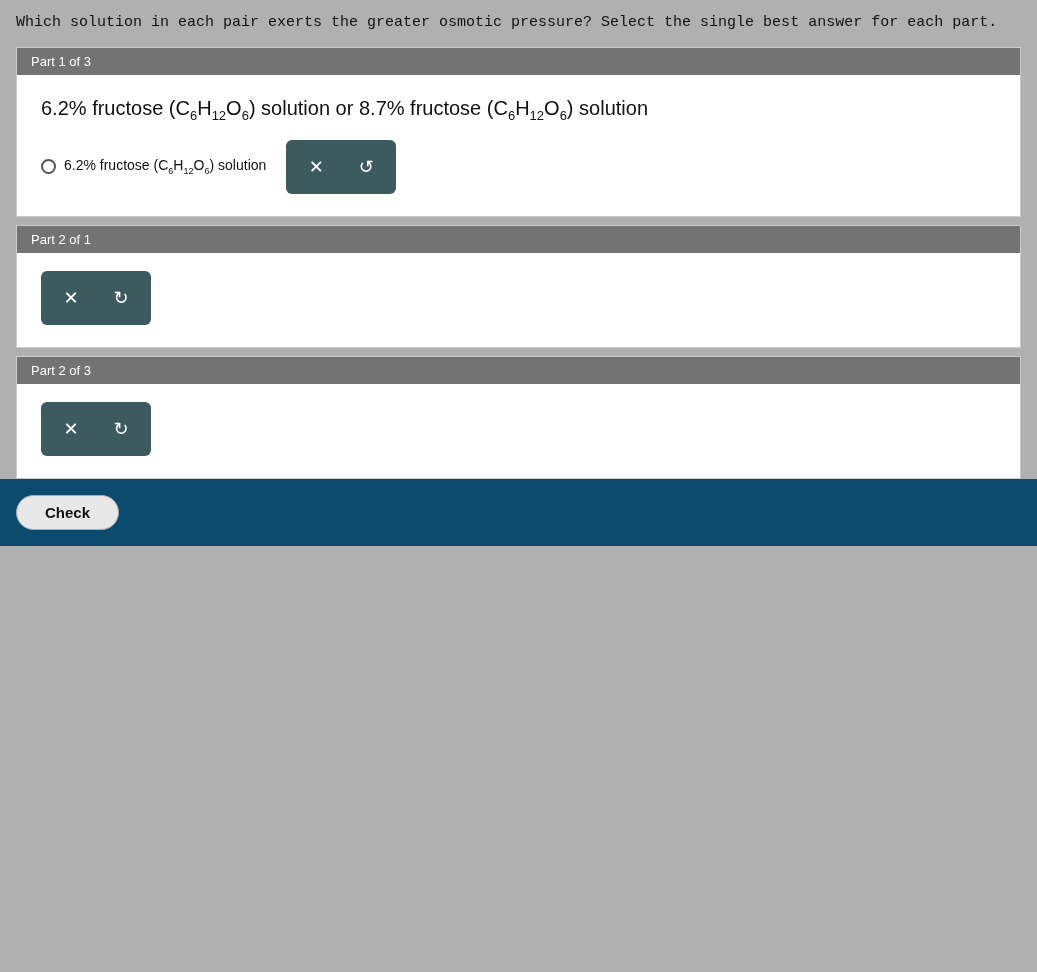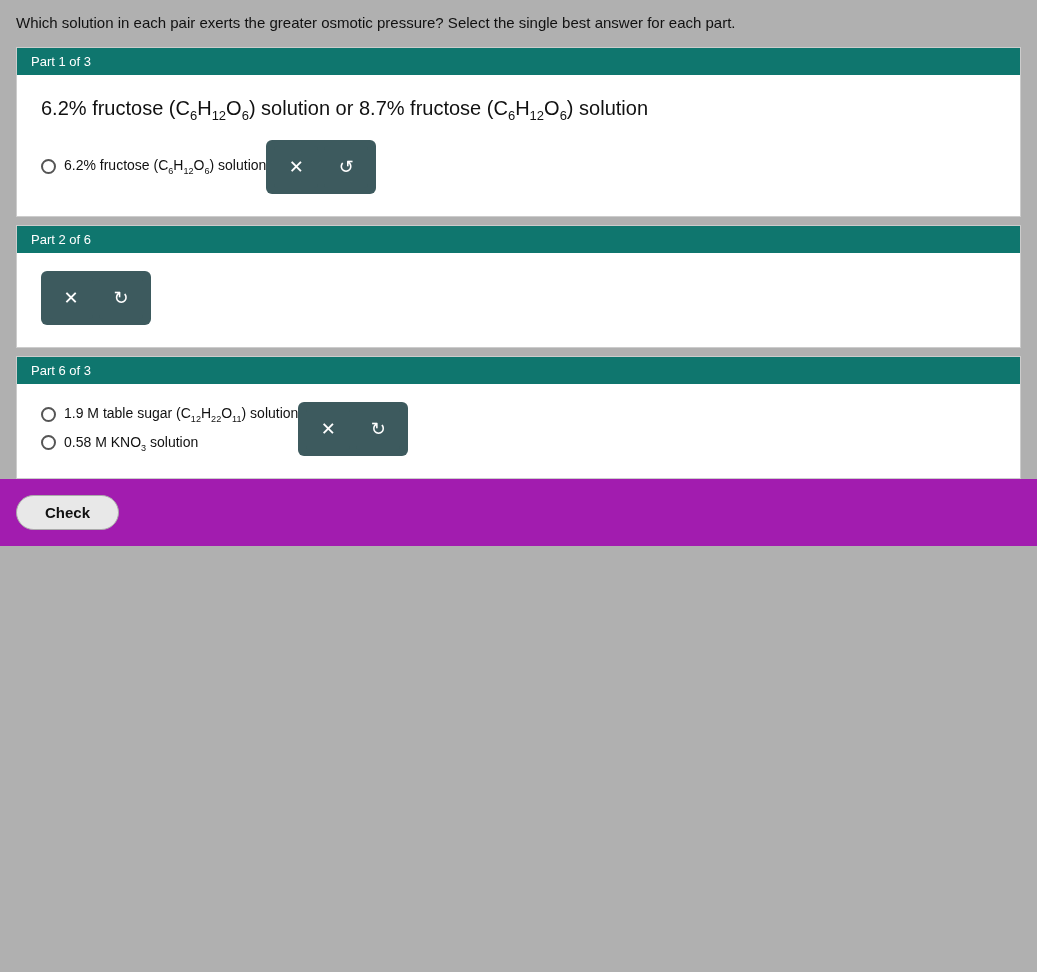--- a/index.html
+++ b/index.html
@@ -18,31 +18,31 @@
       width: 100%;
       background: #b0b0b0;
       padding: 12px 16px 0 16px;
     }
 
     .question-text {
       font-size: 15px;
       color: #111;
       margin-bottom: 14px;
       line-height: 1.4;
-      font-family: Liberation Sans, sans-serif;
+      font-family: Liberation Mono, monospace;
     }
 
     .part-block {
       background: #fff;
       border: 1px solid #ccc;
       margin-bottom: 0;
     }
 
     .part-header {
-      background: #0f766e;
+      background: #737373;
       color: #fff;
       font-size: 13px;
       font-family: Arial, sans-serif;
       padding: 6px 14px;
     }
 
     .part-body {
       padding: 18px 24px 22px 24px;
     }
 
@@ -50,20 +50,21 @@
       font-size: 20px;
       color: #111;
       margin-bottom: 14px;
       font-family: Arial, sans-serif;
       line-height: 1.5;
     }
 
     .options-and-buttons {
       display: flex;
       align-items: center;
+      gap: 20px;
     }
 
     .options {
       display: flex;
       flex-direction: column;
       gap: 10px;
     }
 
     .option-label {
       display: flex;
@@ -106,21 +107,21 @@
       display: flex;
       gap: 6px;
     }
 
     sup, sub {
       font-size: 0.65em;
     }
 
     .check-btn-container {
       width: 100%;
-      background: #a21caf;
+      background: #0c4a6e;
       padding: 16px 16px 16px 16px;
       display: flex;
       align-items: center;
     }
 
     .check-btn {
       background: #e8e8e8;
       border: 1px solid #aaa;
       border-radius: 20px;
       padding: 8px 28px;
@@ -160,47 +161,37 @@
           <button class="btn-action" title="Clear">✕</button>
           <button class="btn-action" title="Undo">↺</button>
         </div>
       </div>
     </div>
   </div>
 
   <div class="separator"></div>
 
   <div class="part-block">
-    <div class="part-header">Part 2 of 6</div>
+    <div class="part-header">Part 2 of 1</div>
     <div class="part-body">
       <div class="options-and-buttons">
         <div class="btn-action-wrap">
           <button class="btn-action" title="Clear">✕</button>
           <button class="btn-action" title="Undo">↻</button>
         </div>
       </div>
     </div>
   </div>
 
   <div class="separator"></div>
 
   <div class="part-block">
-    <div class="part-header">Part 6 of 3</div>
+    <div class="part-header">Part 2 of 3</div>
     <div class="part-body">
       <div class="options-and-buttons">
-        <div class="options">
-          <label class="option-label">
-            <div class="option-radio"></div>
-            <span>1.9 M table sugar (C<sub>12</sub>H<sub>22</sub>O<sub>11</sub>) solution</span>
-          </label>
-          <label class="option-label">
-            <div class="option-radio"></div>
-            <span>0.58 M KNO<sub>3</sub> solution</span>
-          </label>
-        </div>
         <div class="btn-action-wrap">
           <button class="btn-action" title="Clear">✕</button>
           <button class="btn-action" title="Undo">↻</button>
         </div>
       </div>
     </div>
   </div>
 </div>
 
 <div class="check-btn-container">

